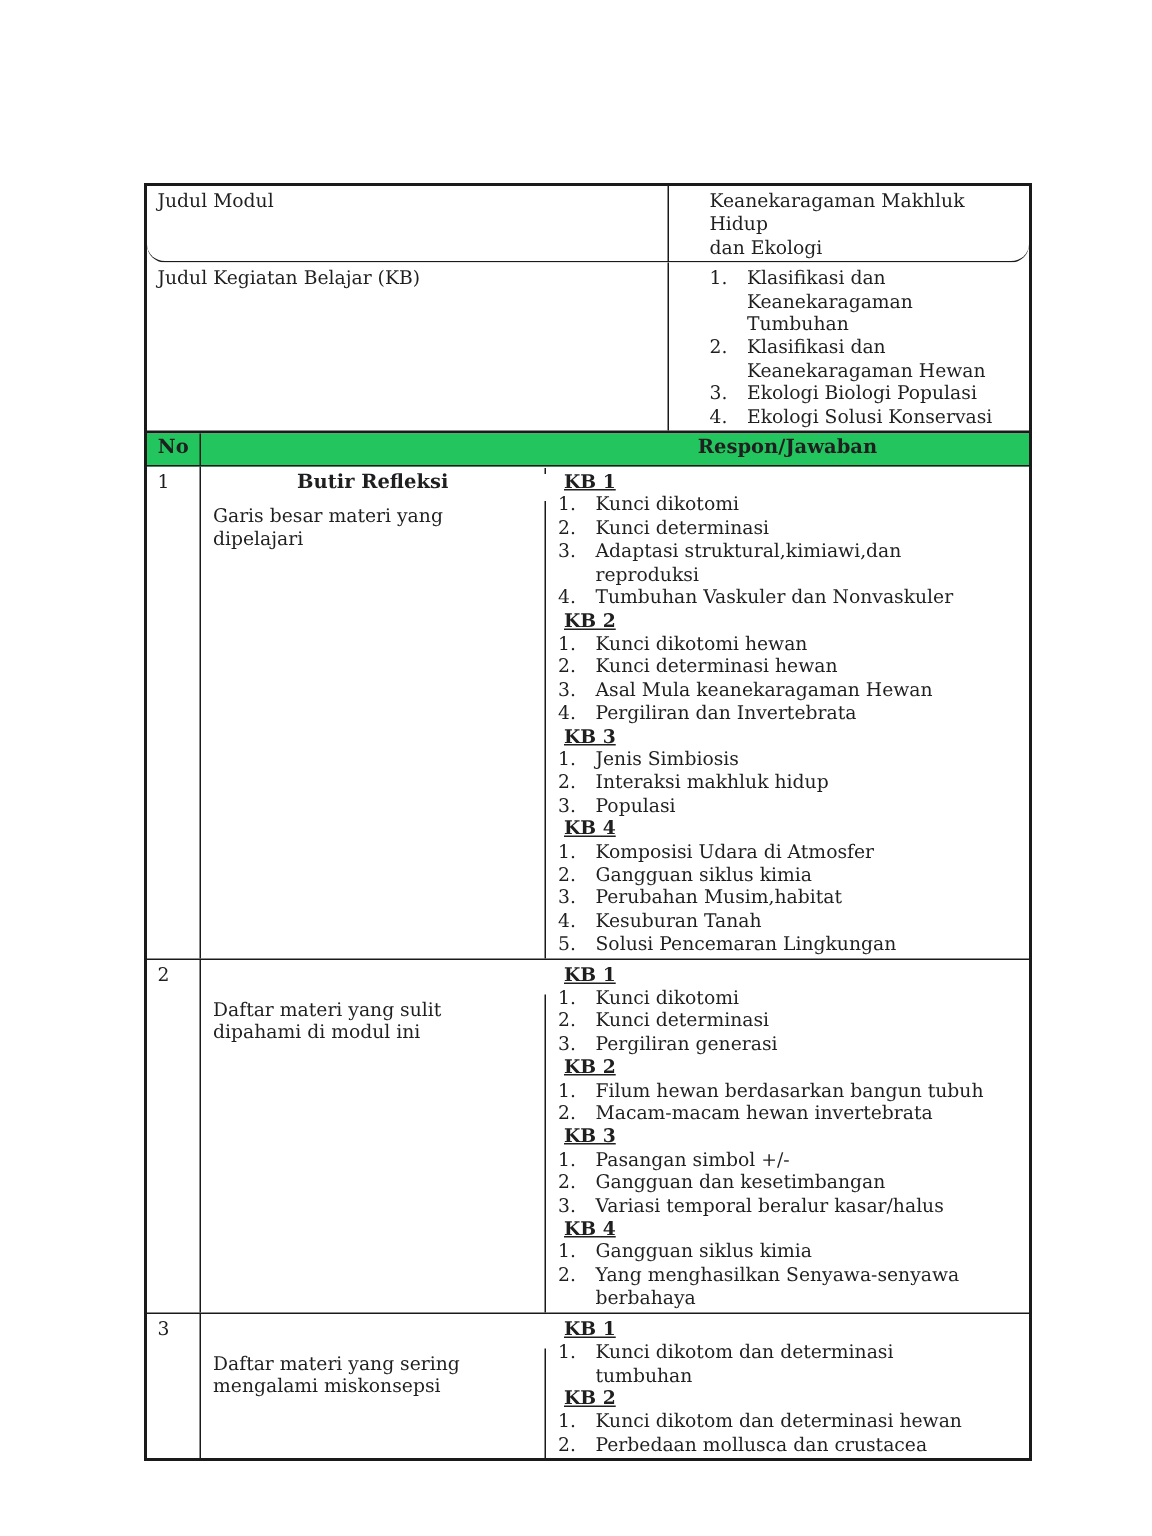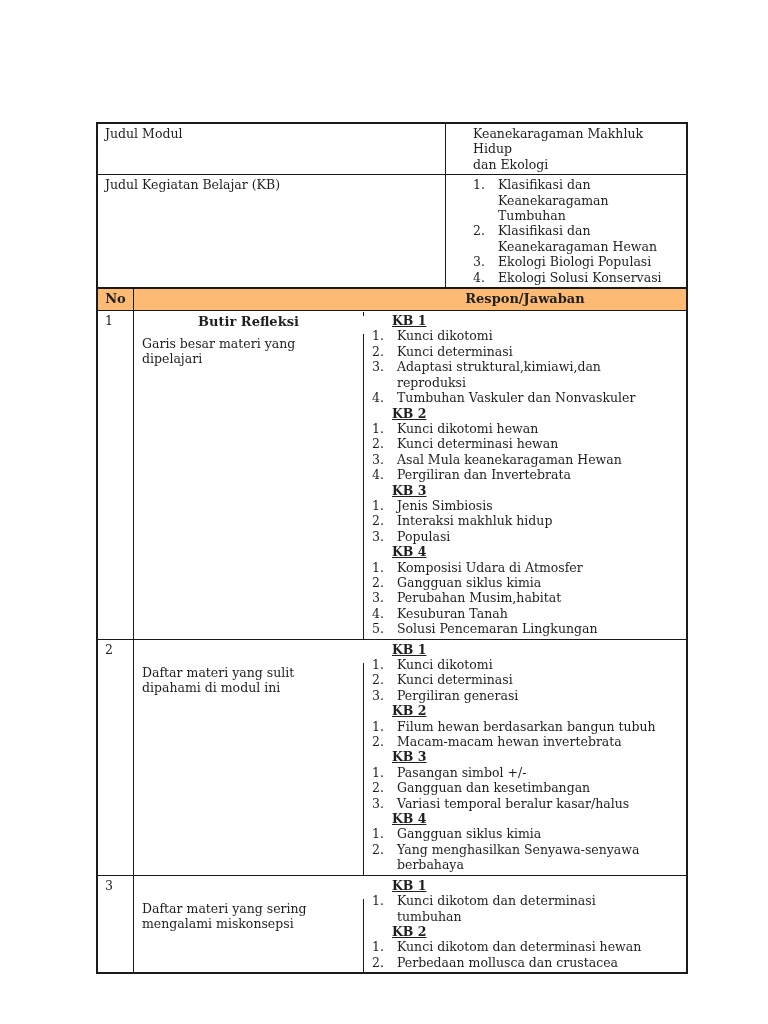--- a/index.html
+++ b/index.html
@@ -13,40 +13,40 @@
     position:absolute;left:96px;top:82px;
     font-size:15px;font-weight:bold;letter-spacing:0.4px;line-height:18px;margin-top:44px;
   }
   .wrap{
     position:absolute;left:96px;top:122px;width:592px;
     border:2px solid #1a1a1a;box-sizing:border-box;background:#fff;
   }
   .row{display:flex;border-bottom:1px solid #1a1a1a;}
   .cell{padding:2px 6px;box-sizing:border-box;}
   
-  .rowA{min-height:39px;}
+  .rowA{min-height:39px;border-radius:12px;}
   .rowB{min-height:90px;border-bottom-width:2px;}
   .labelcell{width:348px;flex:none;border-right:1px solid #1a1a1a;padding-left:7px;}
   .valuecell{flex:1;padding-left:7px;margin-left:20px;}
   
-  .headrow{background:#fdba74;font-weight:bold;text-align:center;height:21px;}
+  .headrow{background:#22c55e;font-weight:bold;text-align:center;height:21px;}
   .headrow .cell{padding:2px 0;line-height:16px;font-size:13px;}
   .nocell{width:36px;flex:none;border-right:1px solid #1a1a1a;}
   .butircell{width:230px;flex:none;border-right:1px solid #1a1a1a;margin-top:23px;}
   .responcell{flex:1;padding:2px 6px 2px 8px;}
   
   #reflection-rows{display:contents;}
   .reflrow .nocell{padding:2px 4px 2px 7px;text-align:left;}
   .reflrow .butircell{white-space:pre-line;padding-left:8px;}
   .reflrow:last-child{border-bottom:none;}
   #reflection-rows .reflrow:nth-child(1){min-height:325px;}
   #reflection-rows .reflrow:nth-child(2){min-height:235px;}
   #reflection-rows .reflrow:nth-child(3){min-height:93px;}
   
-  .kbh{font-weight:bold;text-decoration:underline;margin-left:20px;width:fit-content;}
+  .kbh{font-weight:bold;text-decoration:underline;margin-left:4px;width:fit-content;}
   .li{display:flex;}
   .li .n{flex:none;width:25px;}
   .li .t{flex:1;white-space:pre-line;}
   .preline{white-space:pre-line;}
 </style>
 </head>
 <body>
 
 <div class="title">LK 0.1: Lembar Kerja Belajar Mandiri</div>
 

